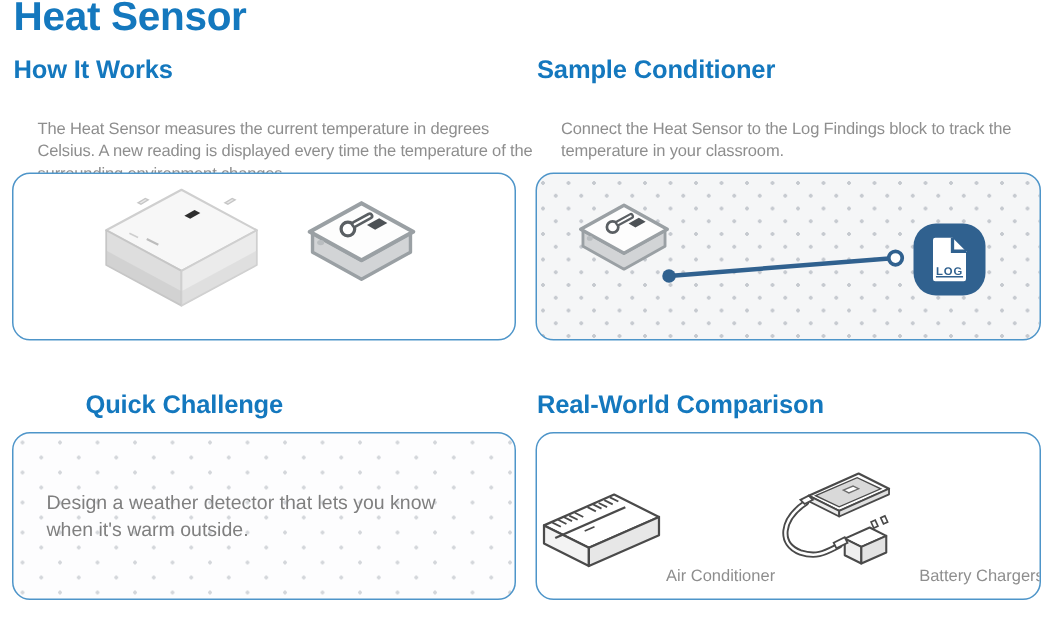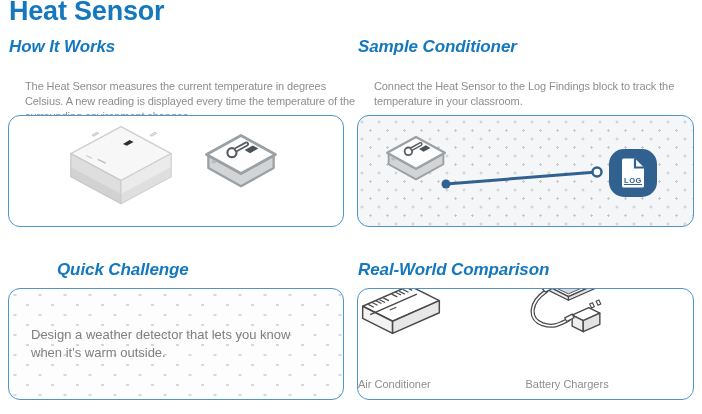--- a/index.html
+++ b/index.html
@@ -8,21 +8,21 @@
     background:#ffffff;
     font-family:"Liberation Sans","DejaVu Sans",sans-serif;
     -webkit-font-smoothing:antialiased;
   }
   .page-title{
     position:absolute;left:9px;top:-4px;margin:0;
     font-size:27px;font-weight:bold;color:#1478BE;letter-spacing:-0.2px;
   }
   .sec-heading{
     position:absolute;margin:0;
-    font-size:17px;font-weight:bold;color:#1478BE;letter-spacing:-0.1px;font-style:italic;
+    font-size:17px;font-weight:bold;color:#1478BE;letter-spacing:-0.1px;
   }
   .para{
     position:absolute;margin:16px;
     font-size:11px;line-height:15px;color:#8E8E8E;letter-spacing:-0.1px;
   }
   .panel{
     position:absolute;box-sizing:border-box;
     border:1.5px solid #4E95C9;border-radius:12px;
     background:#ffffff;overflow:hidden;
   }
@@ -45,22 +45,22 @@
   }
   #panel-devices{left:8px;top:115px;width:336px;height:112px;
     display:flex;align-items:center;justify-content:center;gap:18px;}
   #panel-sample{left:357px;top:115px;width:337px;height:112px;}
   #panel-qc{left:8px;top:288px;width:336px;height:112px;
     display:flex;align-items:center;justify-content:center;}
   #panel-rw{left:357px;top:288px;width:337px;height:112px;display:flex;}
 
   .qc-text{width:290px;font-size:13px;line-height:18px;color:#7f7f7f;}
 
-  .rw-item{flex:1;display:flex;flex-direction:column;align-items:flex-start;
-    justify-content:flex-end;padding-bottom:9px;gap:28px;}
+  .rw-item{flex:1;display:flex;flex-direction:row;align-items:flex-end;
+    justify-content:flex-end;padding-bottom:9px;}
   .rw-label{font-size:11px;color:#8E8E8E;margin-top:5px;white-space:nowrap;}
 
   .sensor-illu{position:absolute;left:20px;top:16px;}
   .connection-layer{position:absolute;left:0;top:0;}
   .log-block{
     position:absolute;left:251px;top:33px;width:48px;height:48px;
     background:#30618F;border-radius:15px;
   }
   .log-doc{position:absolute;left:11px;top:8px;}
   .log-label{

